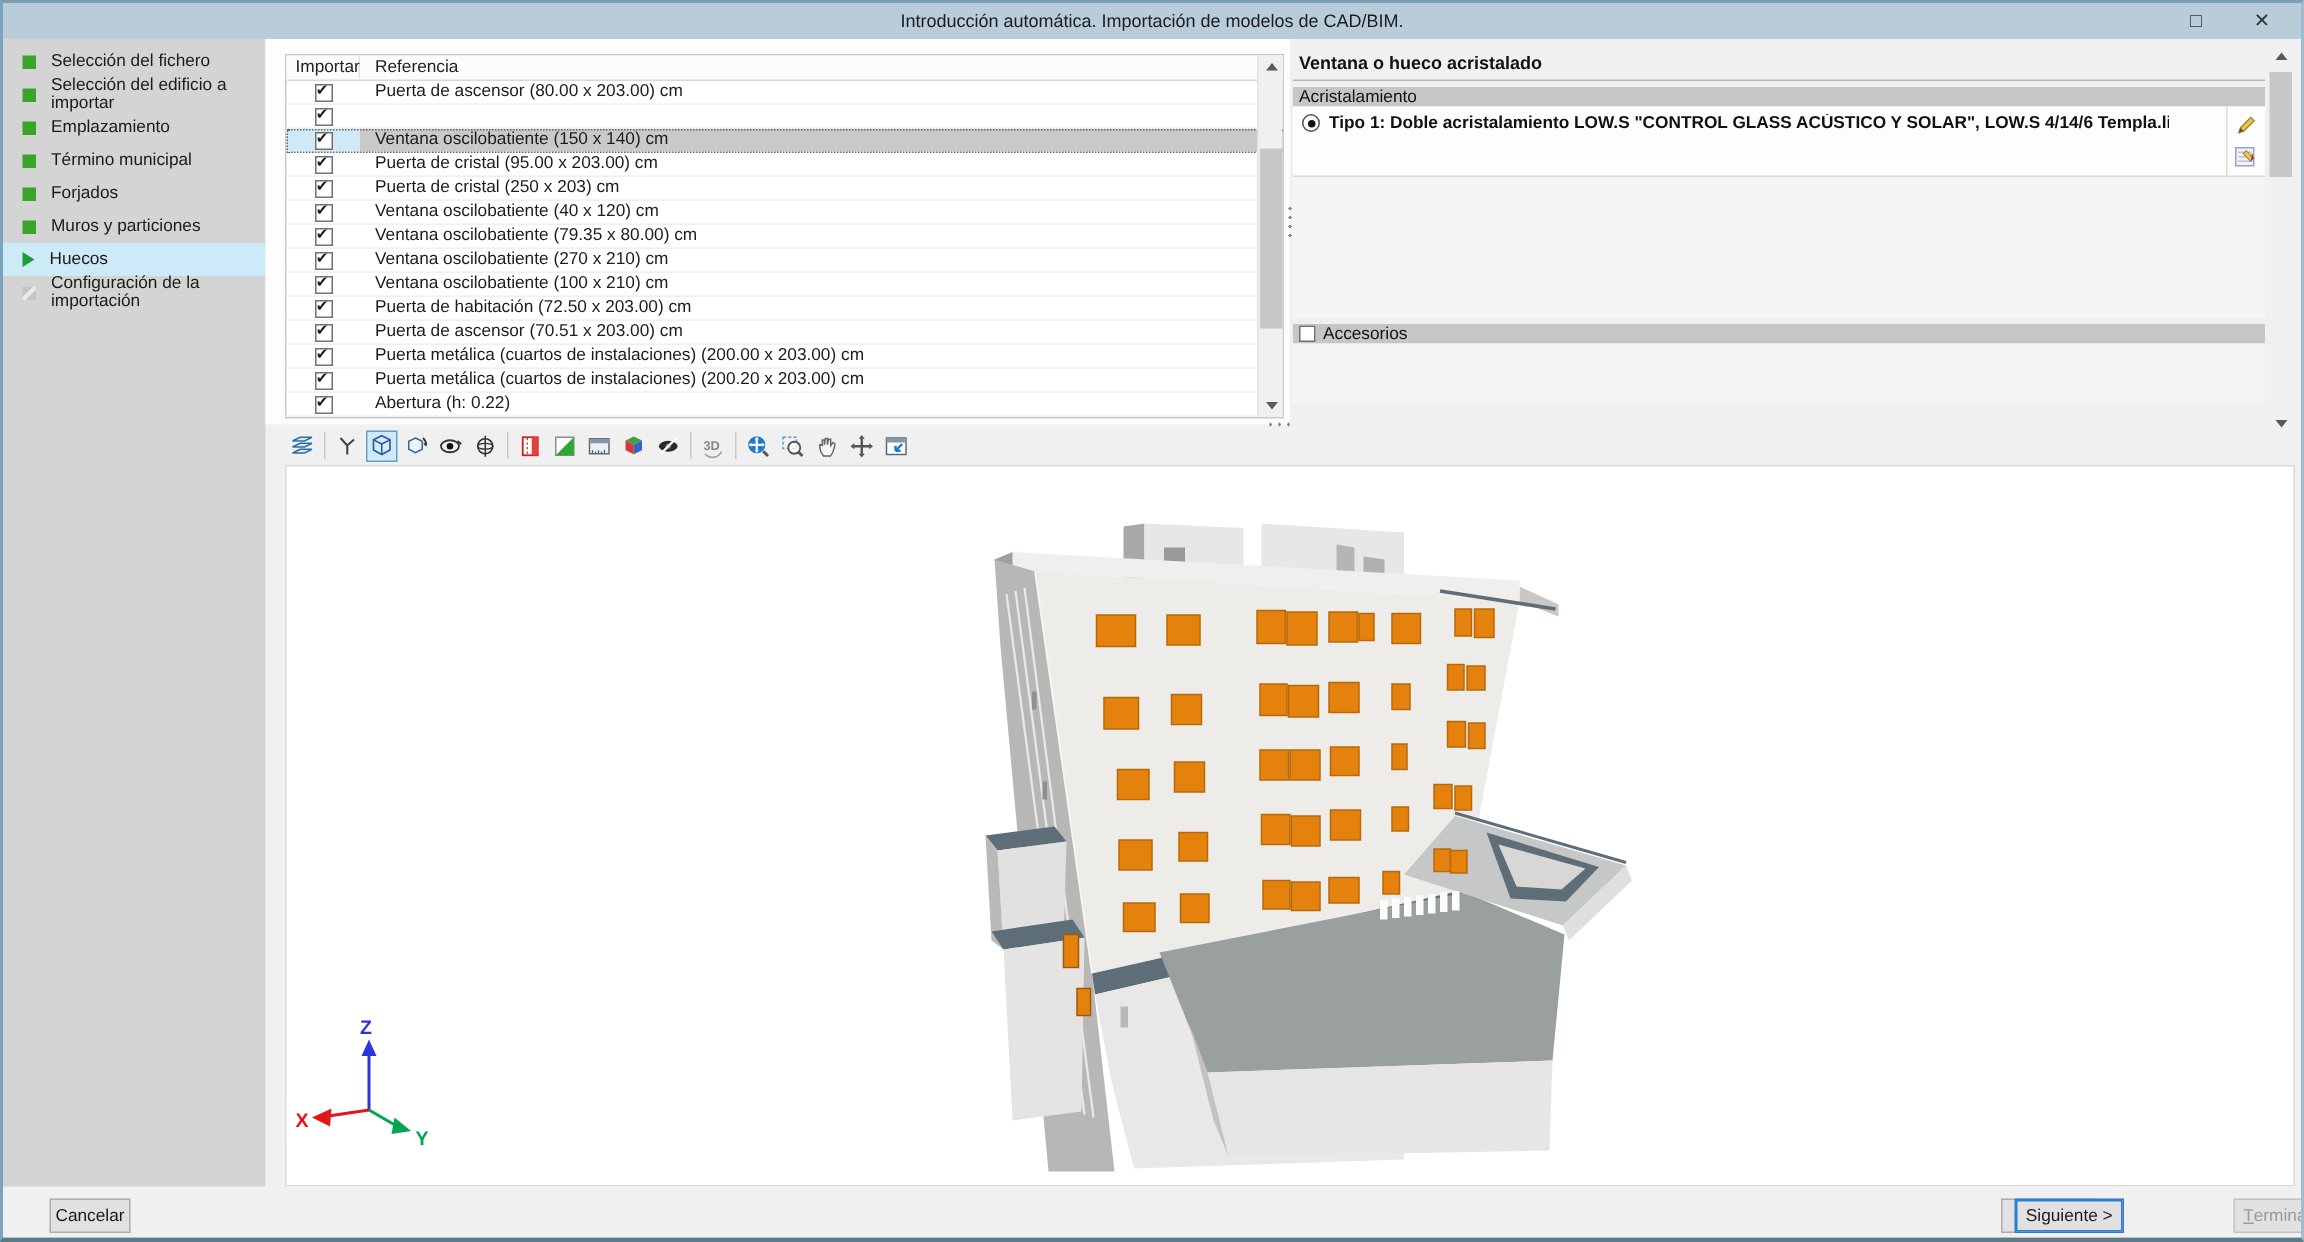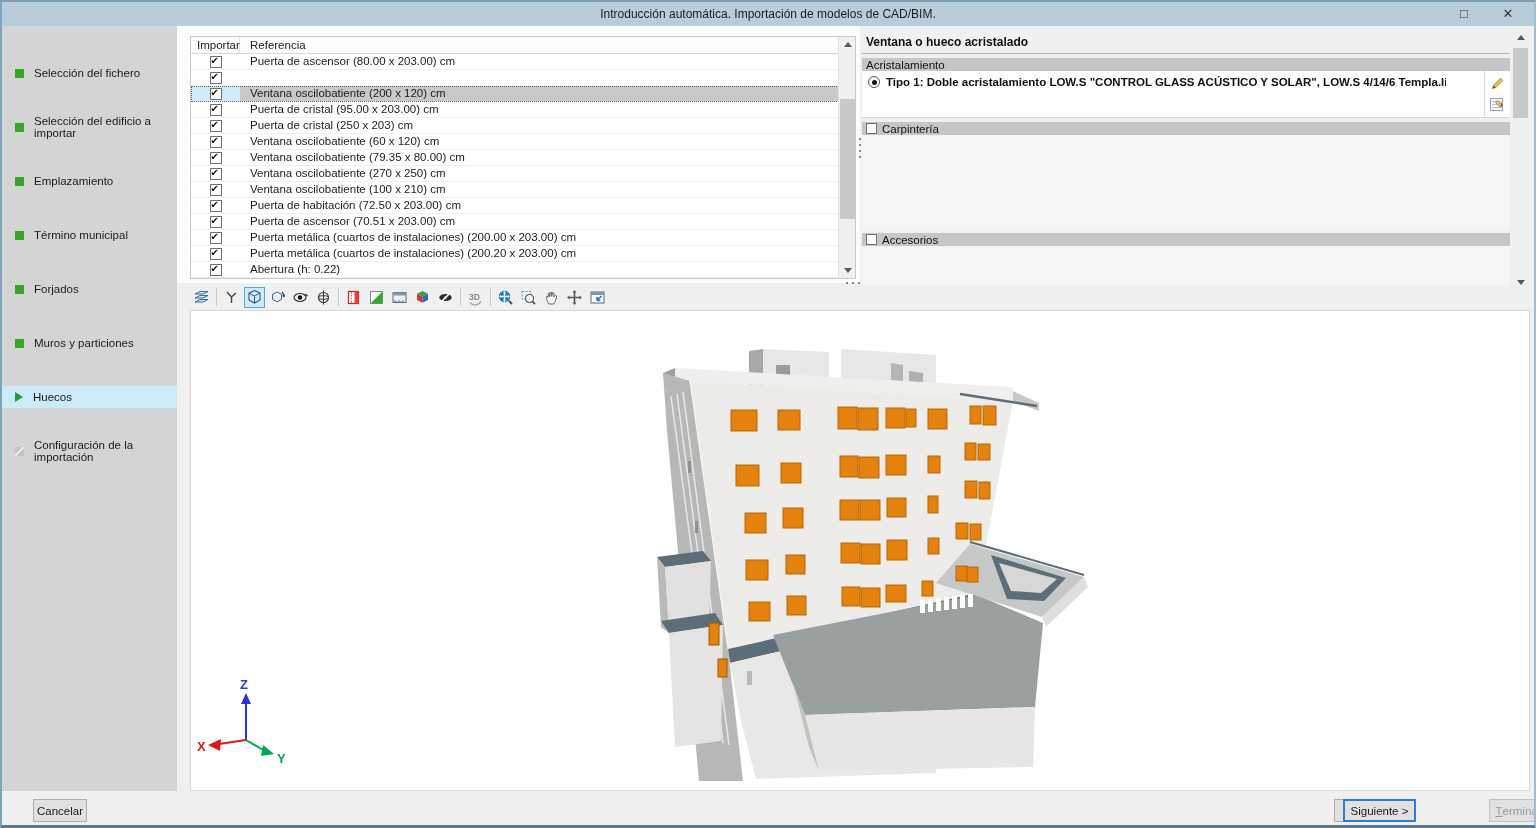--- a/index.html
+++ b/index.html
@@ -12,21 +12,21 @@
     border-bottom:3px solid #5c7a8a;border-top:2px solid #7c9cb4;
   }
   
   .titlebar{position:absolute;left:0;top:0;width:100%;height:24px;background:var(--titlebar,#b9ccd9);}
   .title{position:absolute;left:0;top:0;width:100%;height:24px;line-height:24px;text-align:center;
     font-size:12px;color:#1c1c1c;}
   .win-btns{position:absolute;right:4px;top:0;height:24px;display:flex;}
   .wbtn{width:44px;height:24px;line-height:24px;text-align:center;font-size:13px;color:#333;cursor:default;}
   
   .sidebar{position:absolute;left:0;top:24px;width:175px;height:766px;background:var(--sidebar_bg,#d4d4d4);padding-top:4px;}
-  .side-item{height:22px;display:flex;align-items:center;padding-left:13px;font-size:11.5px;color:#1a1a1a;margin-top:32px;}
+  .side-item{height:22px;display:flex;align-items:center;padding-left:13px;font-size:11.5px;color:#1a1a1a;}
   .side-item.current{background:var(--sidebar_highlight,#cdeaf8);}
   .s-icon{width:9px;height:9px;margin-right:10px;flex:none;}
   .s-icon.done{background:var(--step_green,#3aa32a);}
   .s-icon.current{width:0;height:0;background:none;border-left:8px solid #1e9e34;border-top:5px solid transparent;border-bottom:5px solid transparent;}
   .s-icon.pending{background:linear-gradient(135deg,#c4c4c4 40%,#e9e9e9 40%,#e9e9e9 60%,#c4c4c4 60%);}
   
   .table-bg{position:absolute;left:175px;top:24px;width:683px;height:257px;background:#fdfdfd;}
   
   .table-panel{position:absolute;left:188px;top:34px;width:666px;height:243px;background:#fff;border:1px solid #c9c9c9;}
   .t-head{display:flex;height:17px;border-bottom:1px solid #d8d8d8;background:#fcfcfc;font-size:11.5px;color:#222;}
@@ -150,51 +150,51 @@
         </div>
         <div class="t-row">
           <div class="t-cell-imp">
             <span class="cb checked"></span>
           </div>
         </div>
         <div class="t-row selected">
           <div class="t-cell-imp">
             <span class="cb checked"></span>
           </div>
-          <div class="t-cell-ref">Ventana oscilobatiente (200 x 120) cm</div>
+          <div class="t-cell-ref">Ventana oscilobatiente (150 x 140) cm</div>
         </div>
         <div class="t-row">
           <div class="t-cell-imp">
             <span class="cb checked"></span>
           </div>
           <div class="t-cell-ref">Puerta de cristal (95.00 x 203.00) cm</div>
         </div>
         <div class="t-row">
           <div class="t-cell-imp">
             <span class="cb checked"></span>
           </div>
           <div class="t-cell-ref">Puerta de cristal (250 x 203) cm</div>
         </div>
         <div class="t-row">
           <div class="t-cell-imp">
             <span class="cb checked"></span>
           </div>
-          <div class="t-cell-ref">Ventana oscilobatiente (60 x 120) cm</div>
+          <div class="t-cell-ref">Ventana oscilobatiente (40 x 120) cm</div>
         </div>
         <div class="t-row">
           <div class="t-cell-imp">
             <span class="cb checked"></span>
           </div>
           <div class="t-cell-ref">Ventana oscilobatiente (79.35 x 80.00) cm</div>
         </div>
         <div class="t-row">
           <div class="t-cell-imp">
             <span class="cb checked"></span>
           </div>
-          <div class="t-cell-ref">Ventana oscilobatiente (270 x 250) cm</div>
+          <div class="t-cell-ref">Ventana oscilobatiente (270 x 210) cm</div>
         </div>
         <div class="t-row">
           <div class="t-cell-imp">
             <span class="cb checked"></span>
           </div>
           <div class="t-cell-ref">Ventana oscilobatiente (100 x 210) cm</div>
         </div>
         <div class="t-row">
           <div class="t-cell-imp">
             <span class="cb checked"></span>
@@ -252,24 +252,20 @@
           <path d="M3.5 13.5 L4.6 10.2 L11.5 3.2 L13.8 5.5 L6.8 12.4 Z" fill="#e8c84a" stroke="#99802a" stroke-width="0.8"></path>
           <path d="M3.5 13.5 L4.6 10.2 L6.8 12.4 Z" fill="#6b5a1e"></path>
         </svg>
         <svg width="17" height="17" viewBox="0 0 17 17">
           <rect x="1.5" y="2.5" width="12" height="12" fill="#f3f3fb" stroke="#9aa1c4"></rect>
           <path d="M3 5.5 h9 M3 8.5 h9 M3 11.5 h9" stroke="#b9bfd9" stroke-width="1"></path>
           <path d="M8.5 4.5 L13.5 9.5 L11.5 11.5 L6.5 6.5 Z" fill="#e8c84a" stroke="#99802a" stroke-width="0.7"></path>
           <path d="M12.3 5.6 L13.5 9.5 L11.5 11.5 Z" fill="#c03030"></path>
         </svg>
       </div>
-    </div>
-    <div class="p-bar">
-      <span class="cb"></span>
-      <span>Carpintería</span>
     </div>
     <div class="p-light" style="height:94px;"></div>
     <div class="p-bar">
       <span class="cb"></span>
       <span>Accesorios</span>
     </div>
     <div class="p-light" style="height:40px;"></div>
   </div>
   <div class="panel-scroll">
     <div class="sarrow up"></div>

